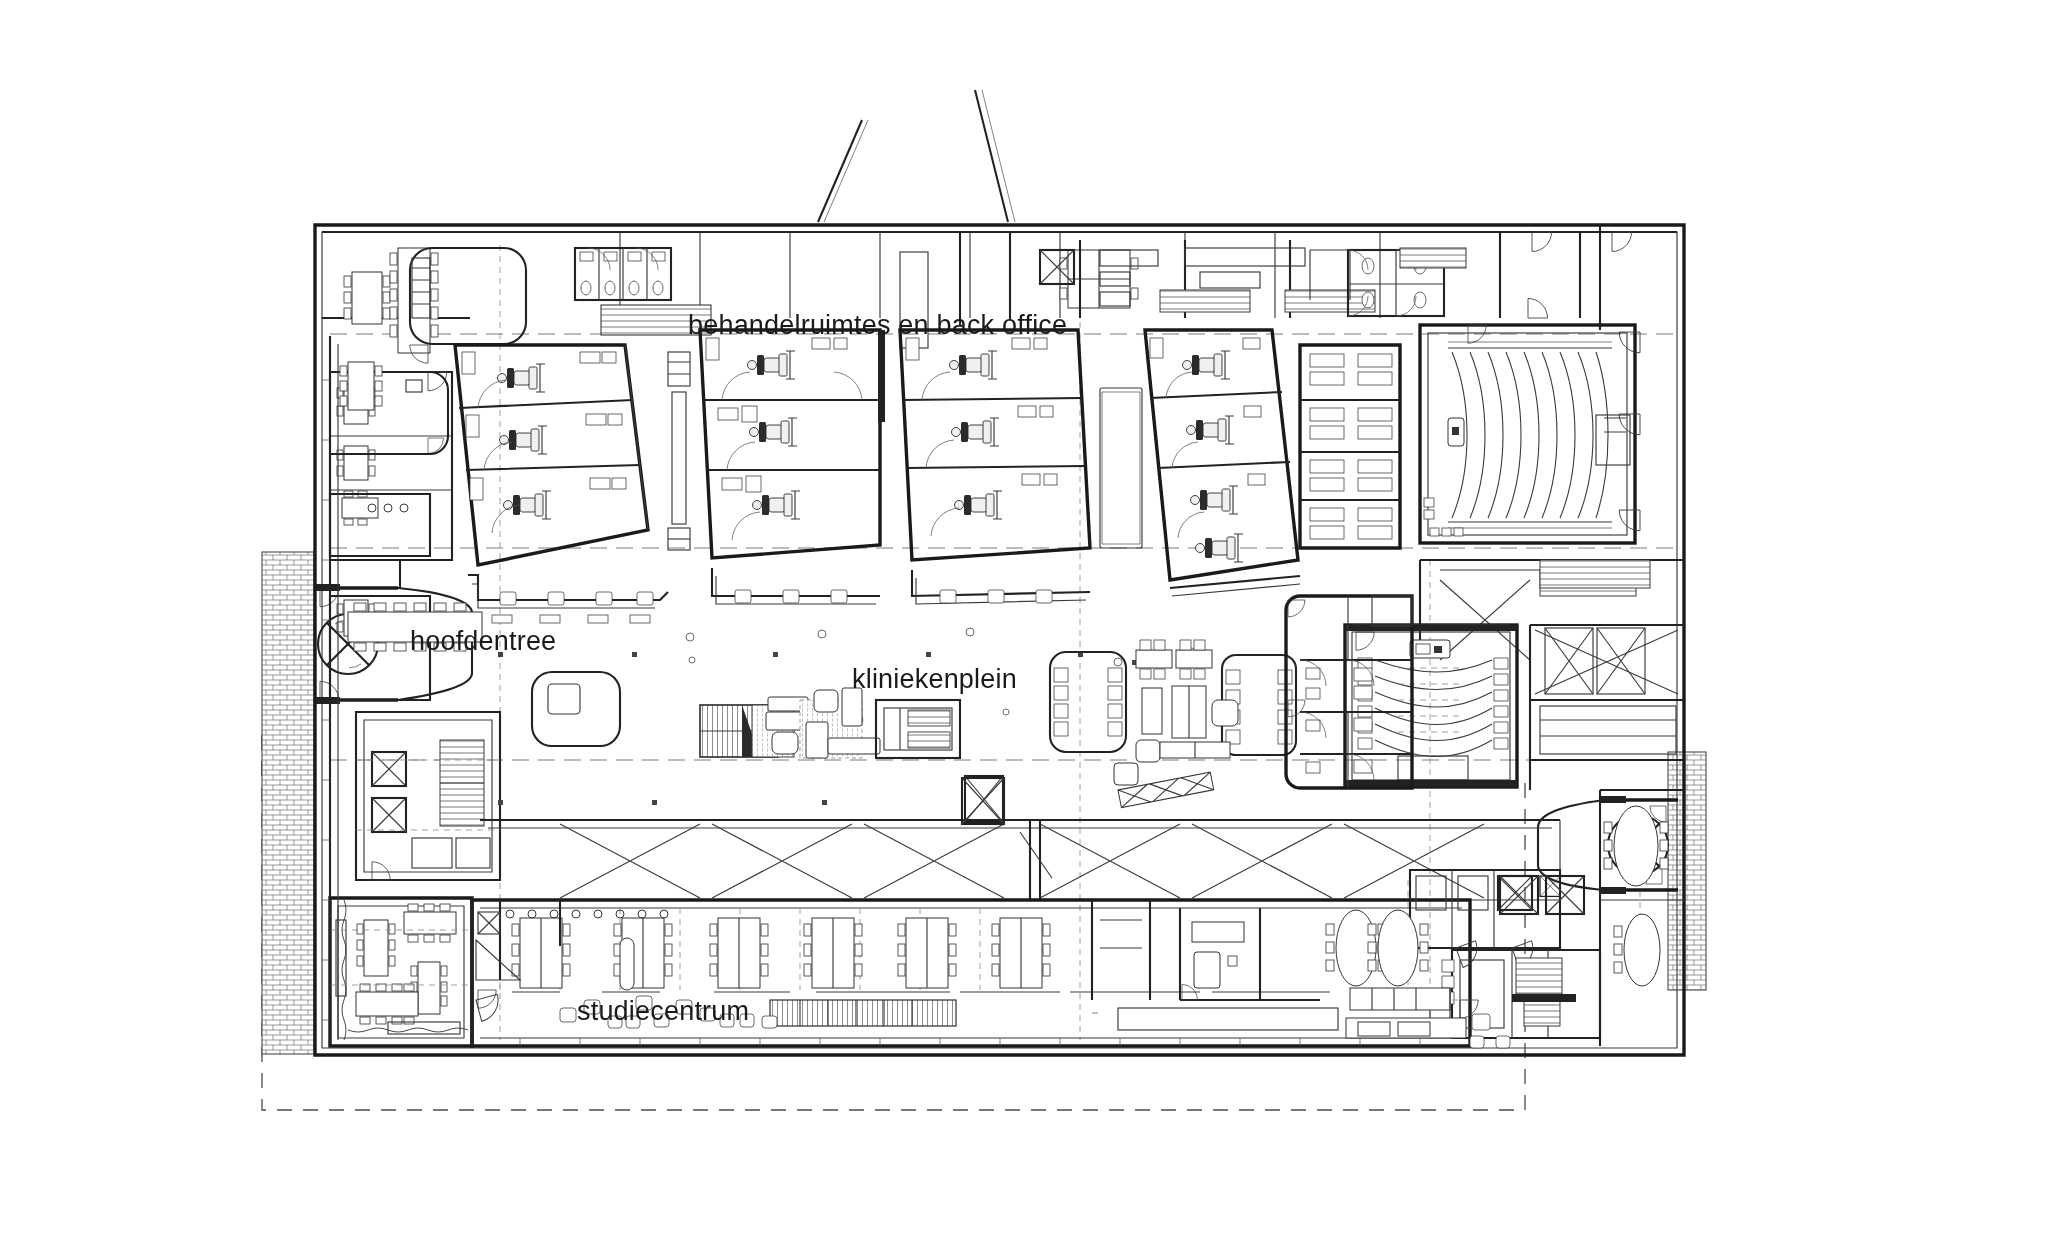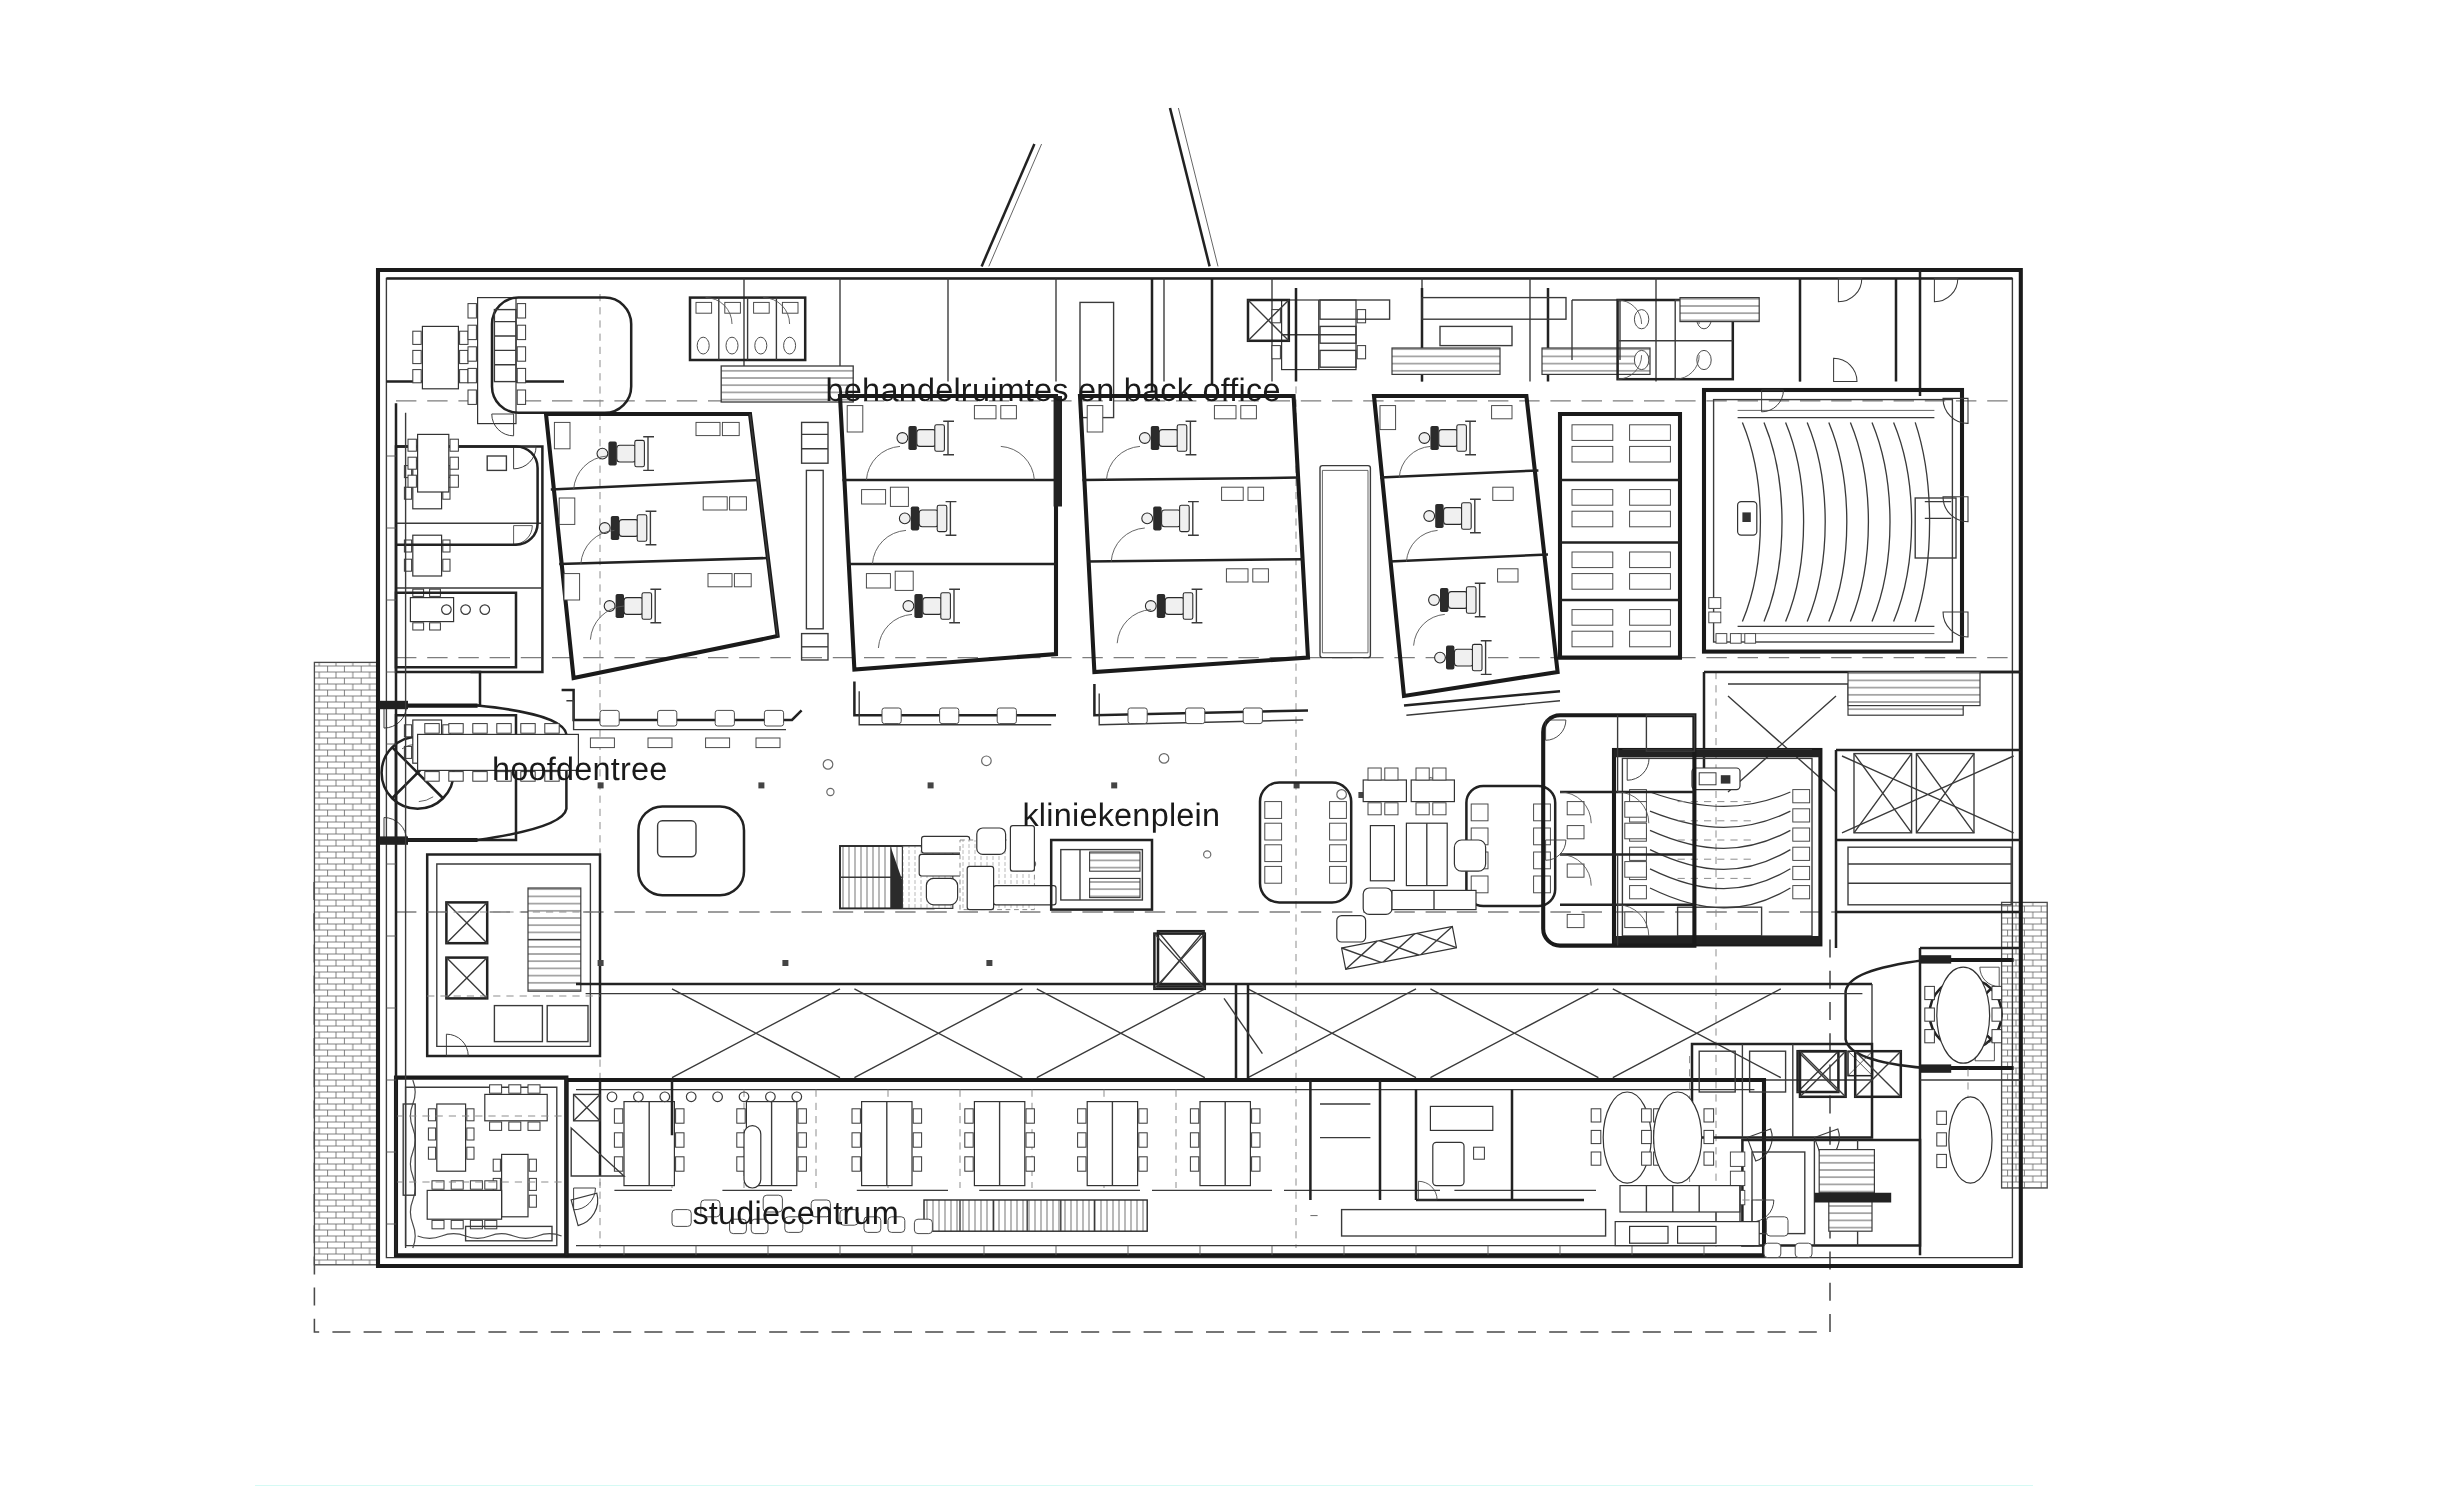--- a/index.html
+++ b/index.html
@@ -1,19 +1,19 @@
 <!DOCTYPE html>
 <html><head>
 <meta charset="utf-8">
 <title>Floor Plan</title>
 <style>
   html,body{margin:0;padding:0;background:#ffffff;}
   body{width:2048px;height:1238px;overflow:hidden;
        font-family:"Liberation Sans","DejaVu Sans",sans-serif;}
-  #plan-root{position:relative;width:1847px;height:1238px;background:#5eead4;}
+  #plan-root{position:relative;width:1847px;height:1238px;background:#3b82f6;}
   svg#floorplan{display:block;width:2048px;height:1238px;}
   .lbl{font-family:"Liberation Sans","DejaVu Sans",sans-serif;
        font-size:27px;fill:#1a1a1a;letter-spacing:0.2px;}
   .w-thick{fill:none;stroke:#1a1a1a;stroke-width:3.4;}
   .w-med{fill:none;stroke:#222;stroke-width:2.1;}
   .w-thin{fill:none;stroke:#3a3a3a;stroke-width:1.15;}
   .w-hair{fill:none;stroke:#555;stroke-width:0.75;}
   .w-furn{fill:#fff;stroke:#333;stroke-width:1.0;}
   .w-furn2{fill:#fff;stroke:#444;stroke-width:0.8;}
   .w-fill{fill:#222;stroke:none;}

